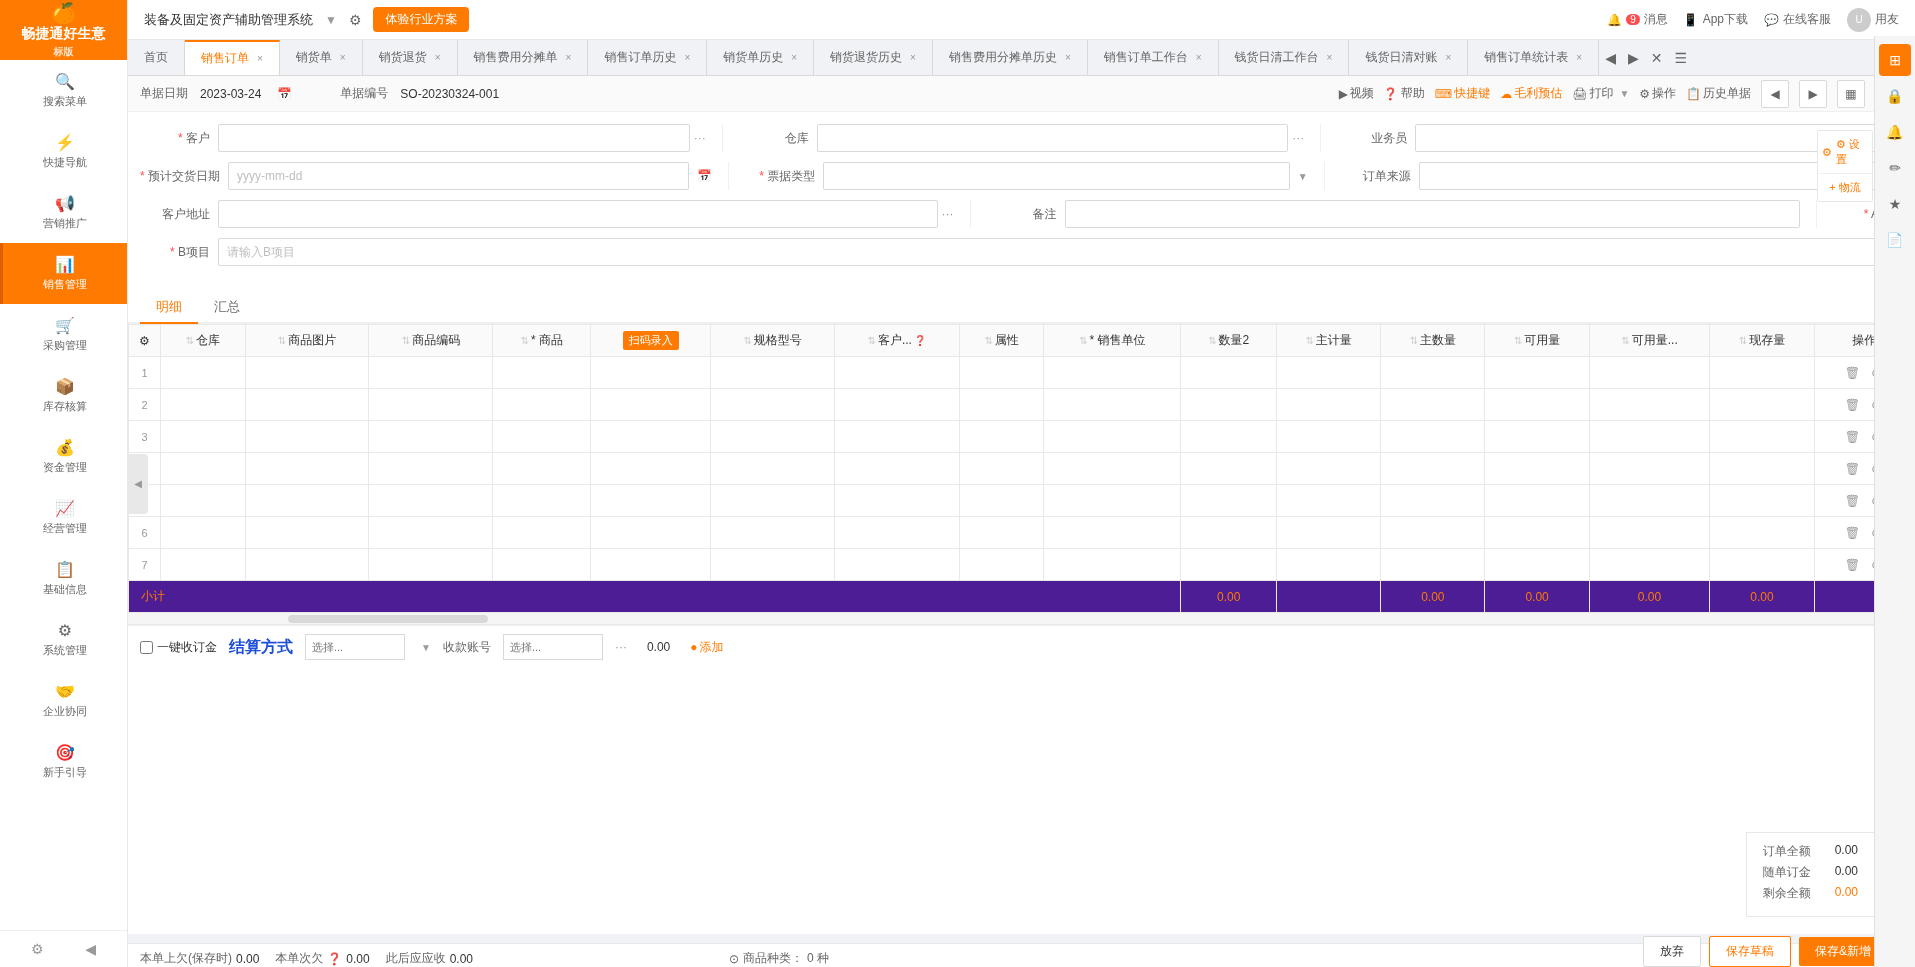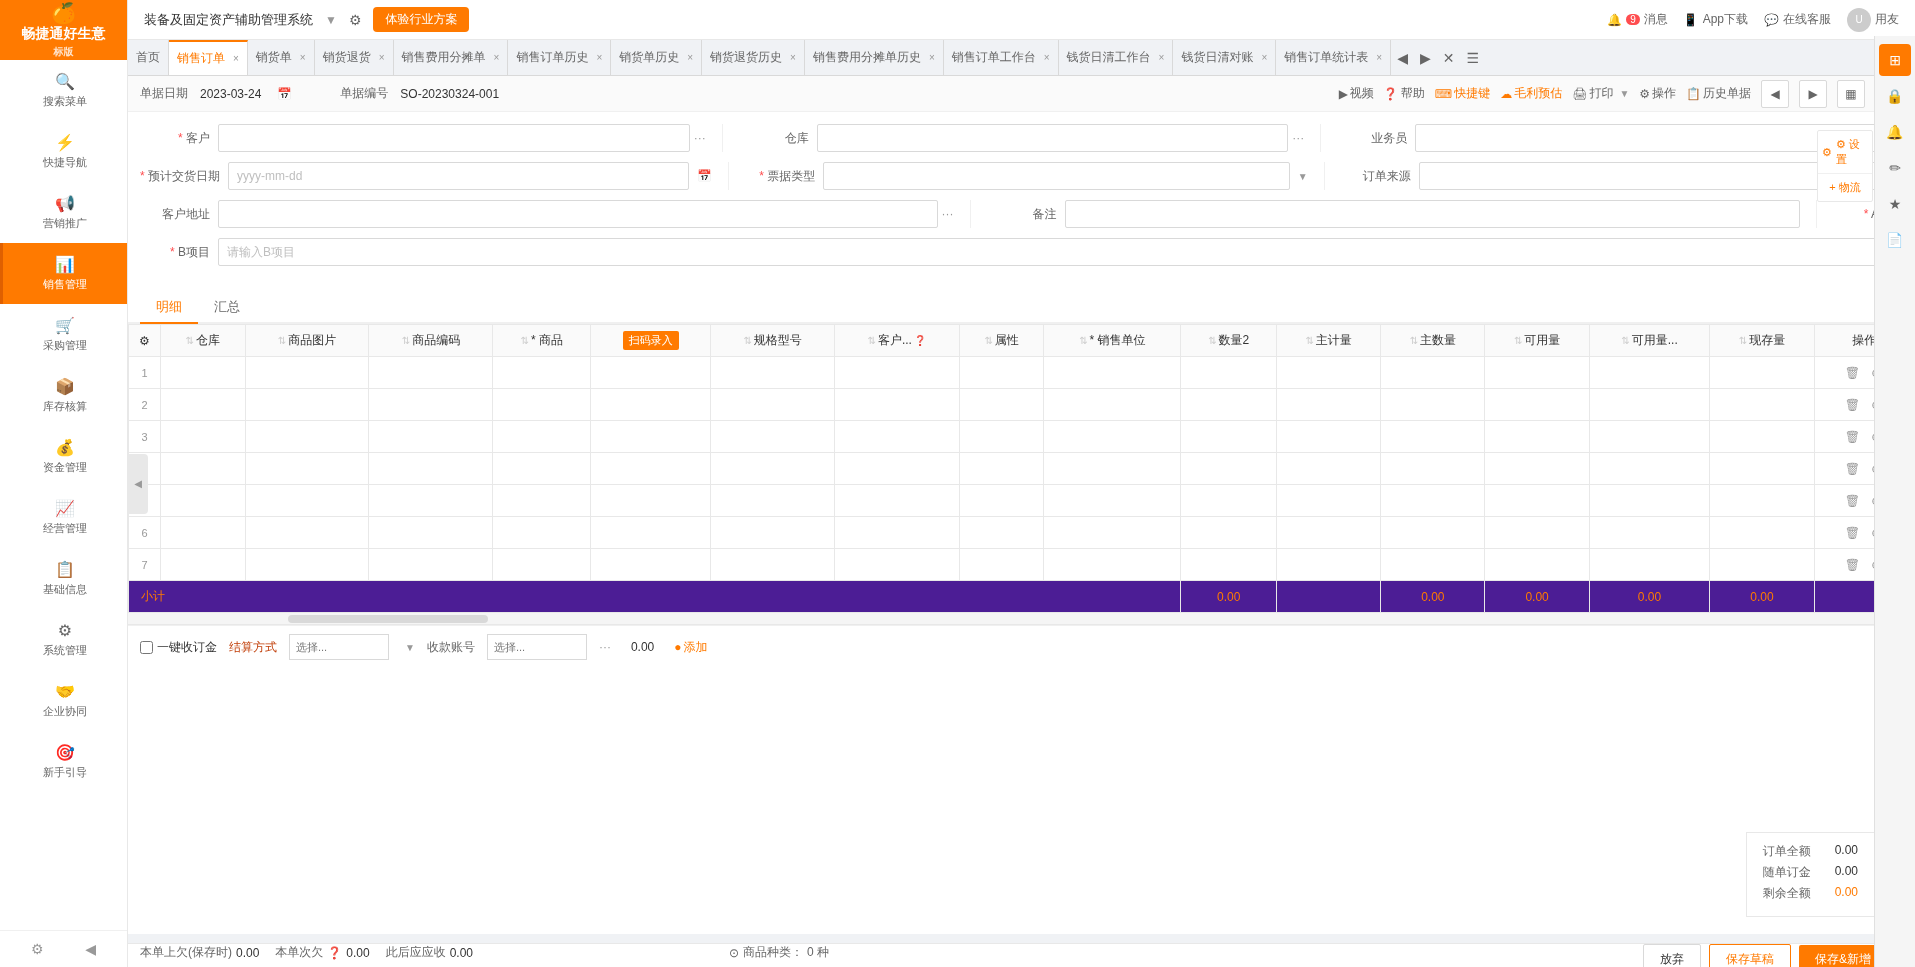--- a/index.html
+++ b/index.html
@@ -40,21 +40,21 @@
     .header-btn { display: flex; align-items: center; gap: 4px; cursor: pointer; }
     .badge { background: #ff4d4f; color: #fff; border-radius: 10px; padding: 0 4px; font-size: 10px; }
     .industry-btn { background: #ff7a00; color: #fff; padding: 4px 12px; border-radius: 4px; font-size: 12px; cursor: pointer; border: none; }
 
     
     .tab-bar {
       height: 36px; background: #f0f2f5; display: flex; align-items: center; overflow: hidden;
       border-bottom: 1px solid #d9d9d9;
     }
     .tab-item {
-      height: 36px; padding: 0 8px; display: flex; align-items: center; gap: 4px;
+      height: 36px; padding: 0 16px; display: flex; align-items: center; gap: 4px;
       font-size: 12px; cursor: pointer; white-space: nowrap; border-right: 1px solid #d9d9d9;
       color: #666; background: #f0f2f5;
     }
     .tab-item.active { background: #fff; color: #ff7a00; border-top: 2px solid #ff7a00; }
     .tab-item .close-icon { font-size: 10px; color: #999; margin-left: 4px; }
     .tab-nav { display: flex; align-items: center; padding: 0 6px; cursor: pointer; color: #666; font-size: 14px; }
 
     
     .form-area { background: #fff; padding: 0; flex: 1; overflow-y: auto; }
 
@@ -117,21 +117,21 @@
 
     
     .footer-payment { padding: 8px 12px; background: #fff; border-top: 1px solid #f0f0f0; display: flex; align-items: center; gap: 12px; }
     .checkbox-label { display: flex; align-items: center; gap: 4px; font-size: 12px; color: #333; cursor: pointer; }
     .footer-input { width: 100px; height: 26px; border: 1px solid #d9d9d9; border-radius: 0; padding: 0 6px; font-size: 11px; }
     .add-btn { color: #ff7a00; cursor: pointer; font-size: 12px; display: flex; align-items: center; gap: 2px; }
     .amount-display { color: #333; font-size: 12px; padding: 0 8px; }
 
     
     .bottom-bar {
-      height: 24px; background: #fff; border-top: 1px solid #e8e8e8; display: flex; align-items: flex-start;
+      height: 24px; background: #fff; border-top: 1px solid #e8e8e8; display: flex; align-items: flex-end;
       padding: 0 12px; gap: 16px; font-size: 12px; color: #666; margin-top: 9px;
     }
     .bottom-bar .summary-item { display: flex; align-items: center; gap: 4px; }
     .bottom-bar .summary-val { color: #333; }
     .bottom-actions { margin-left: auto; display: flex; align-items: center; gap: 8px; }
     .discard-btn { padding: 6px 16px; border: 1px solid #d9d9d9; background: #fff; border-radius: 2px; cursor: pointer; font-size: 12px; color: #333; }
     .save-draft-btn { padding: 6px 16px; border: 1px solid #ff7a00; background: #fff; border-radius: 2px; cursor: pointer; font-size: 12px; color: #ff7a00; }
     .save-new-btn { padding: 6px 16px; border: none; background: #ff7a00; border-radius: 2px; cursor: pointer; font-size: 12px; color: #fff; display: flex; align-items: center; gap: 4px; }
 
     
@@ -719,21 +719,21 @@
 
     <div class="scroll-area">
       <div class="scroll-thumb"></div>
     </div>
 
     <div class="footer-payment">
       <label class="checkbox-label">
         <input type="checkbox" style="">
         <span>一键收订金</span>
       </label>
-      <span style="color:#c2410c; font-size:12px;">结算方式</span>
+      <span style="color:#1d4ed8; font-size:16px;font-weight:bold;">结算方式</span>
       <input class="footer-input" placeholder="选择..." style="">
       <span class="down-arrow">▼</span>
       <span style="color:#666; font-size:12px;">收款账号</span>
       <input class="footer-input" placeholder="选择..." style="">
       <span class="ellipsis-btn">···</span>
       <span class="amount-display">0.00</span>
       <div class="add-btn">
         <span>●</span>
         <span>添加</span>
       </div>

